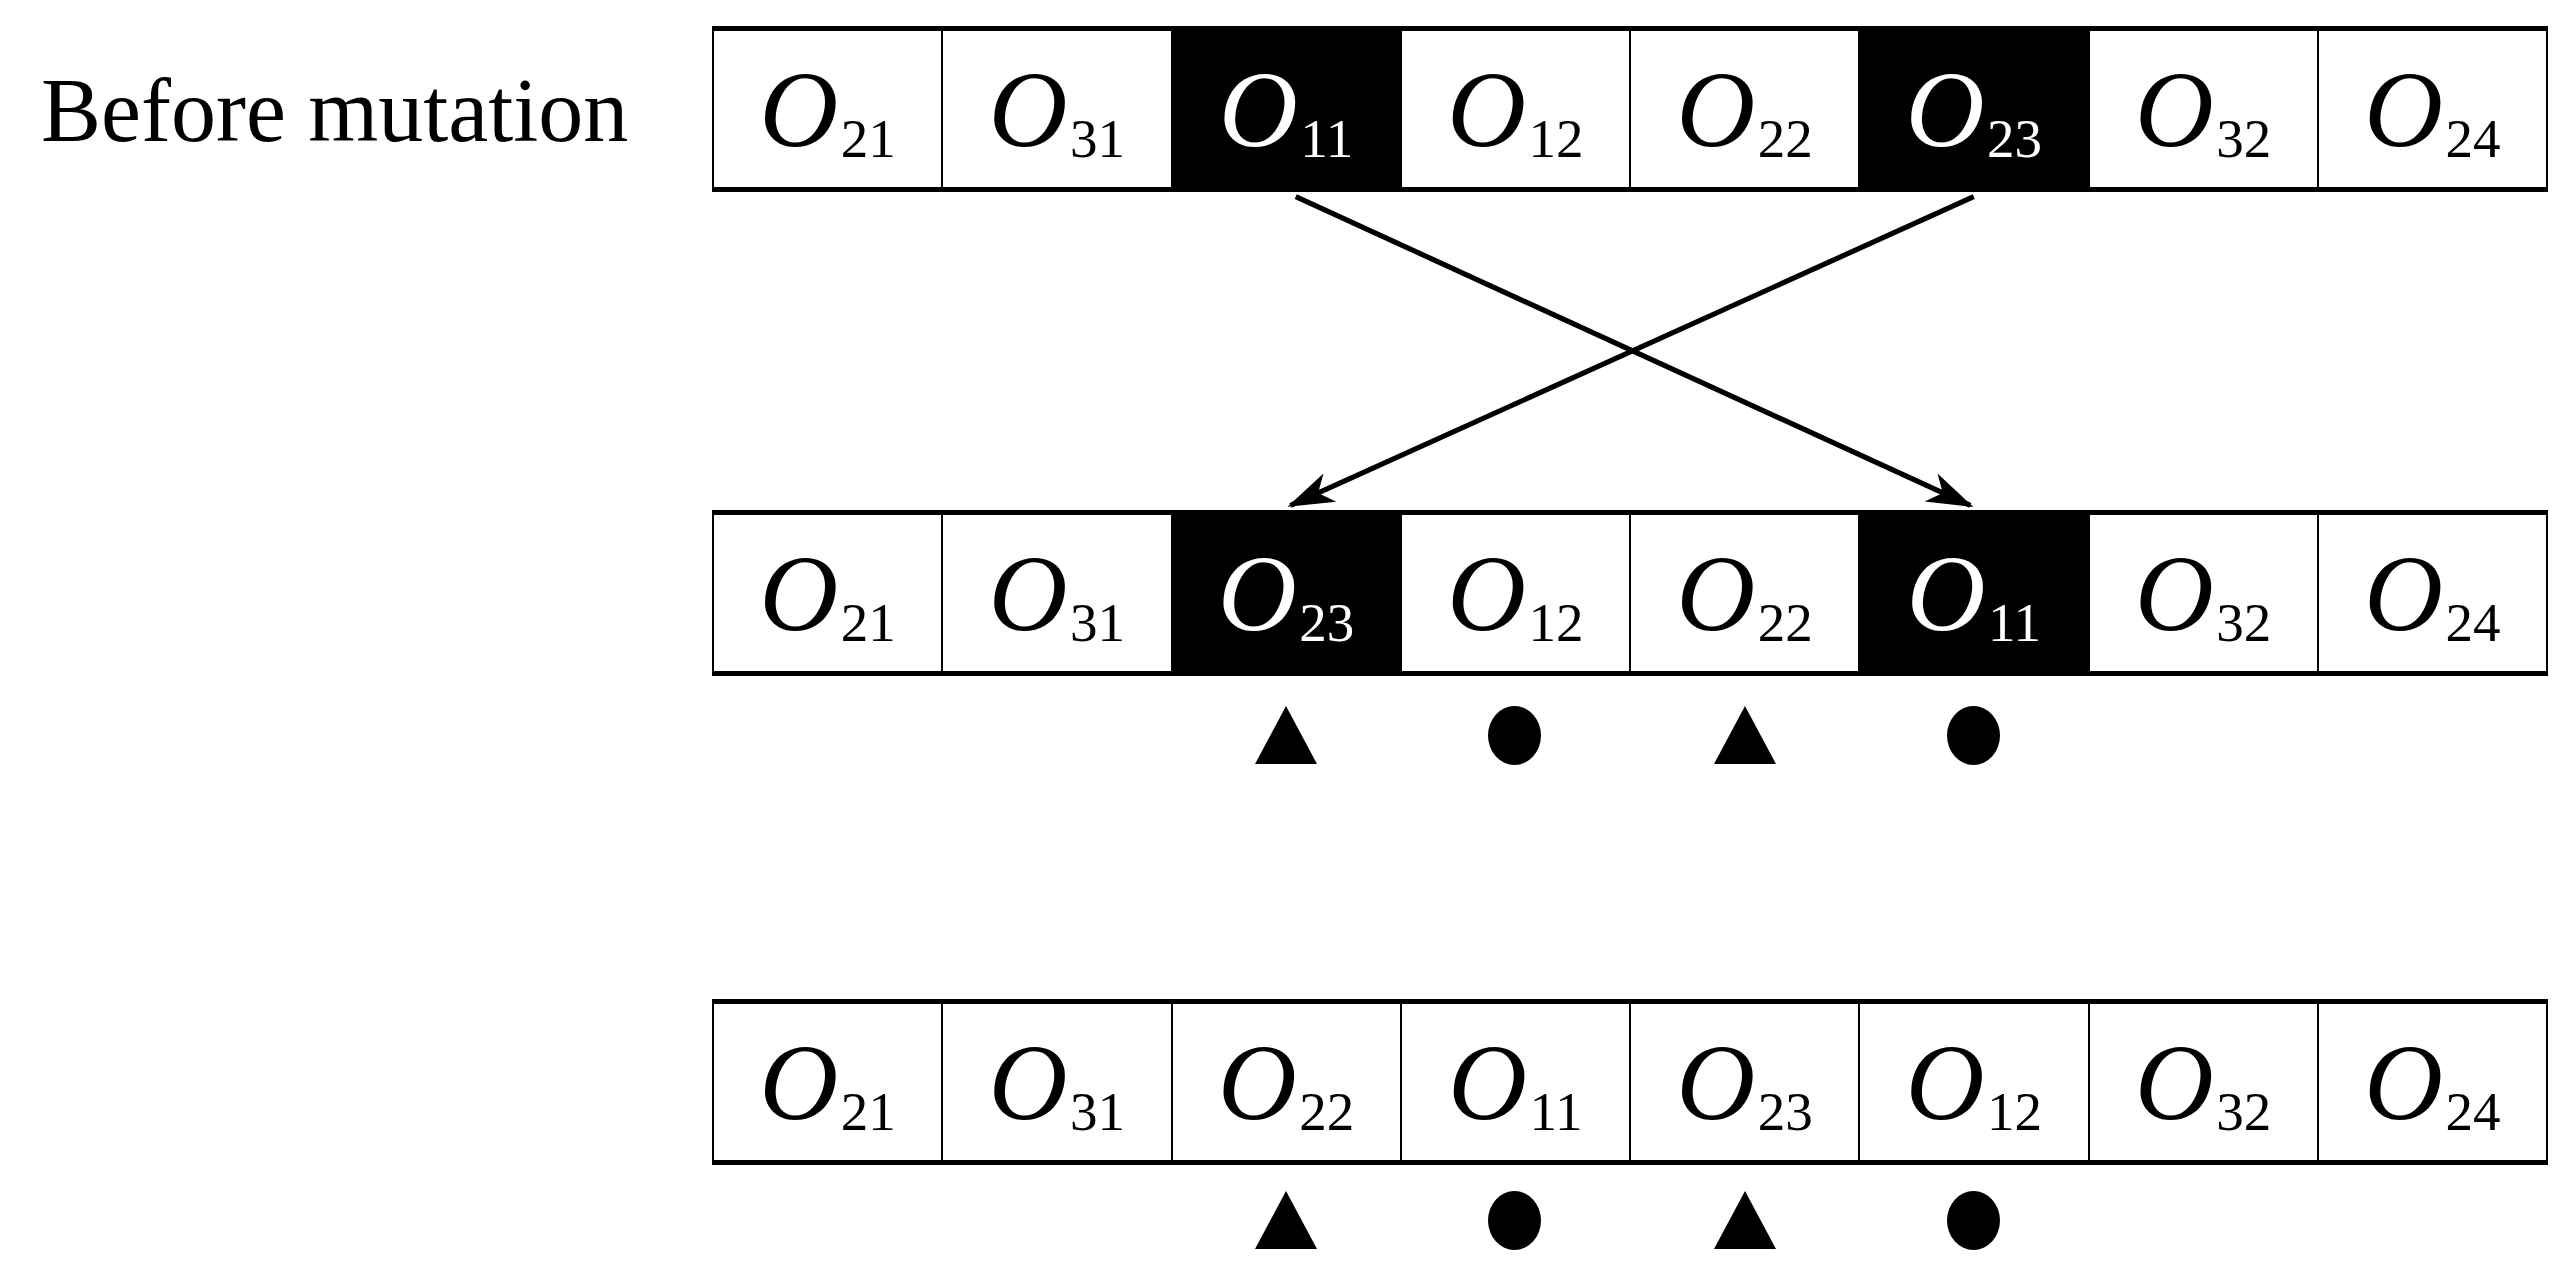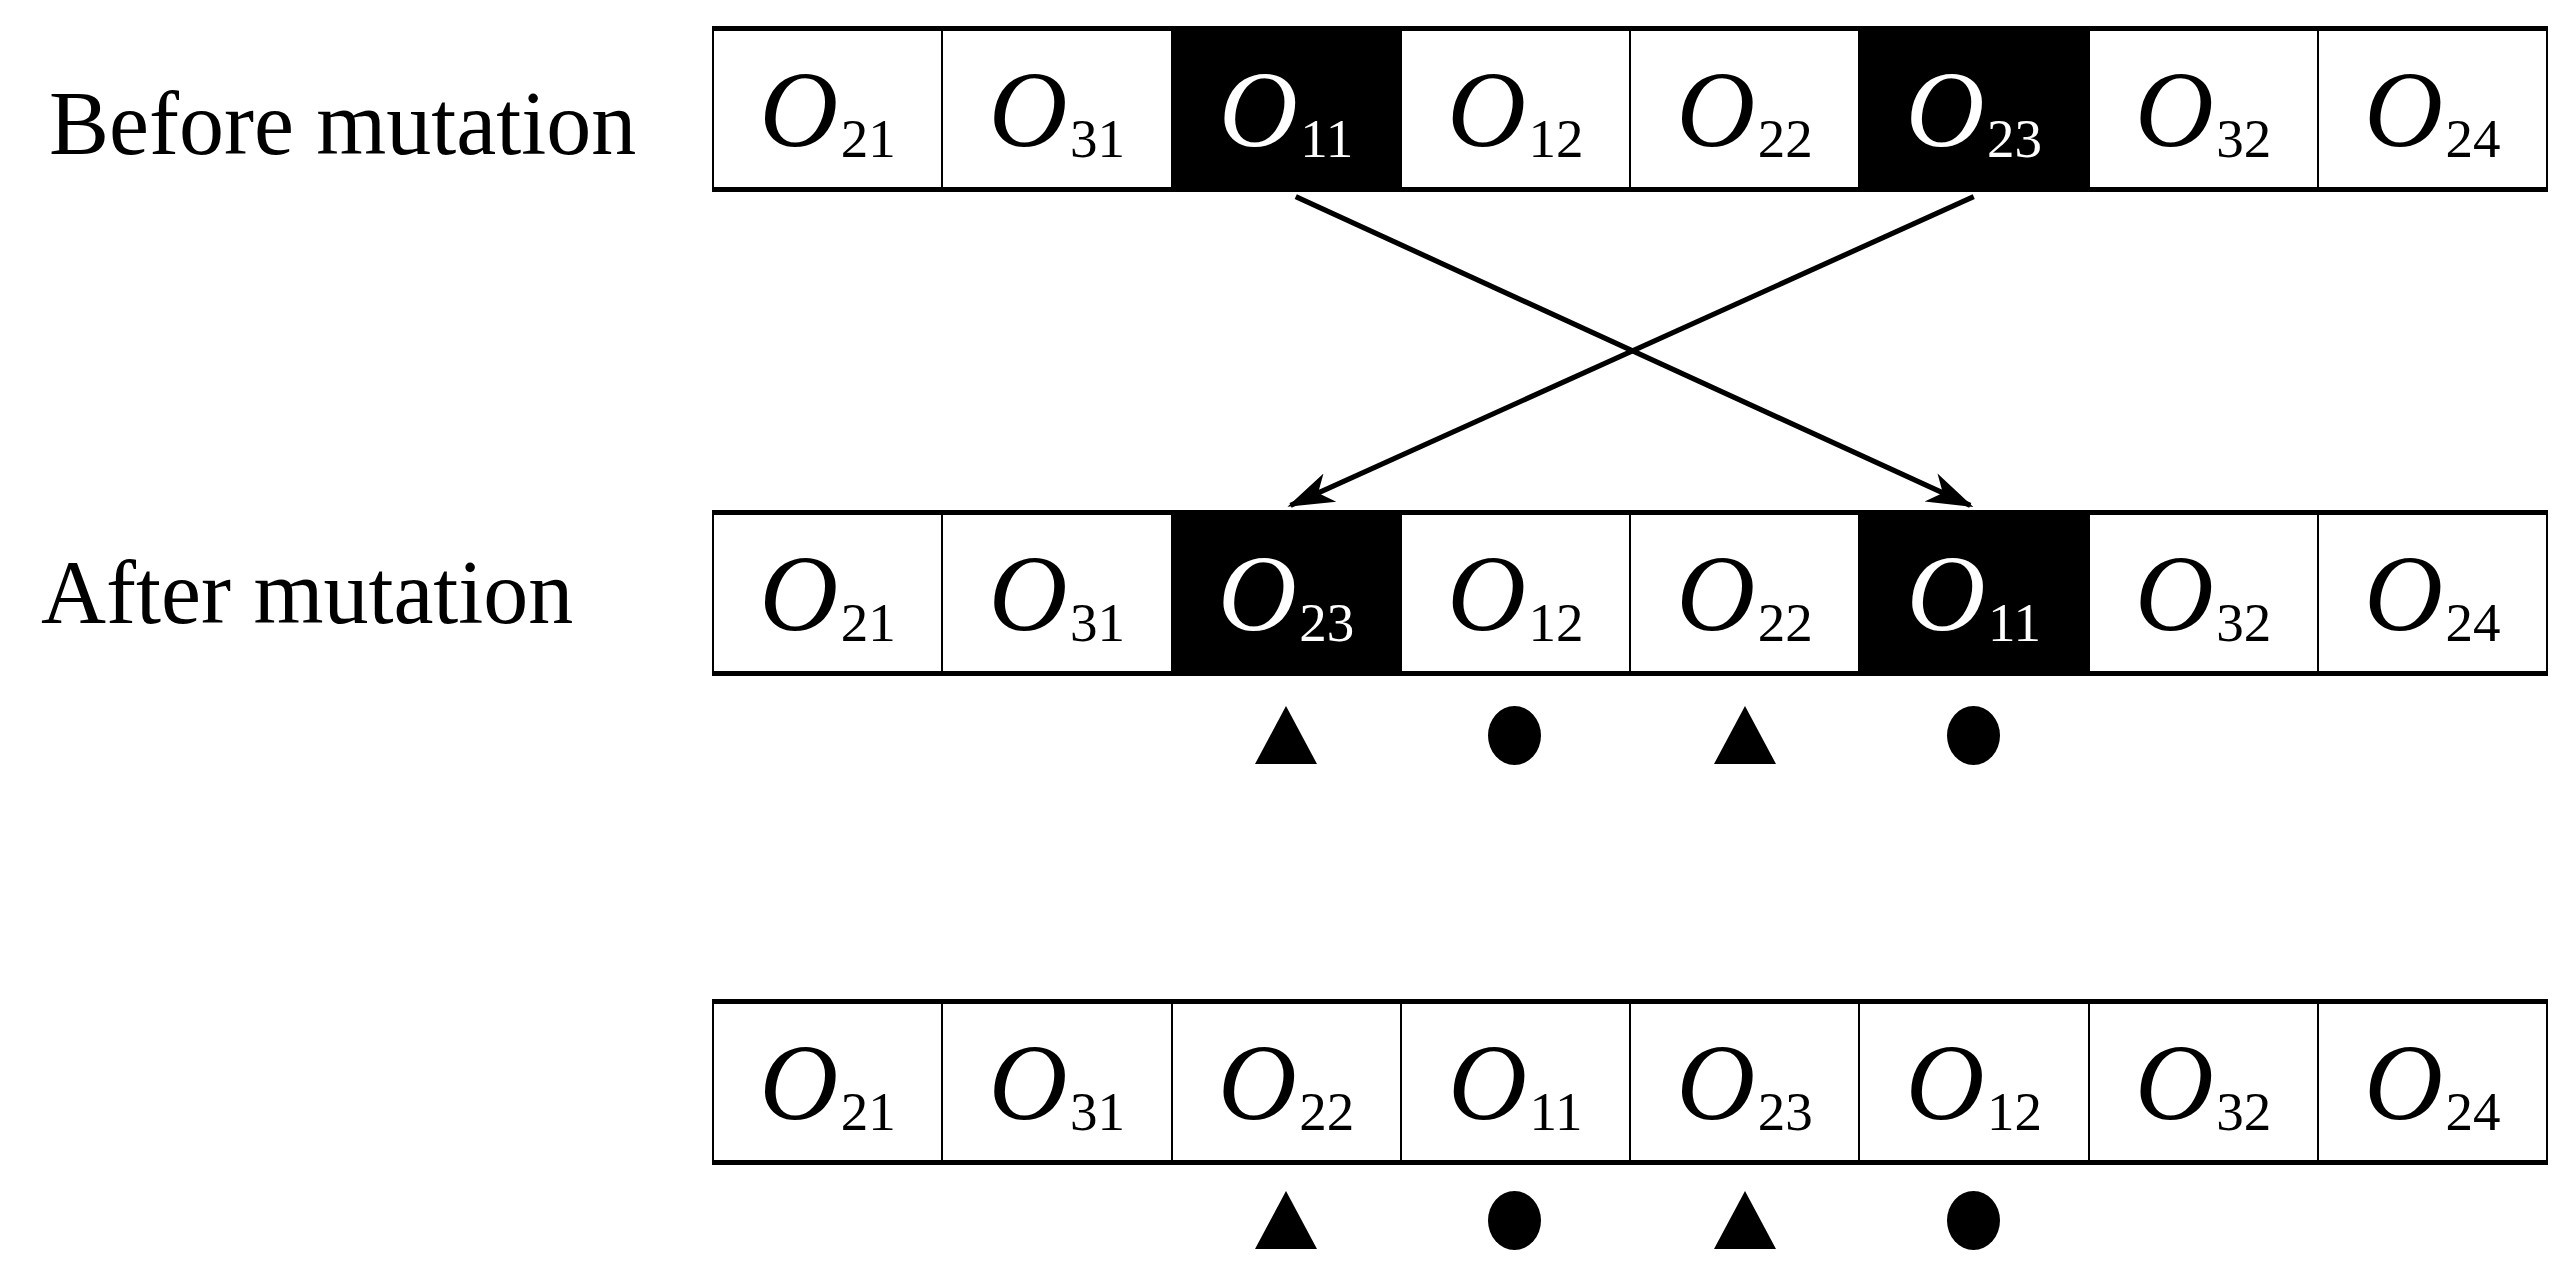--- a/index.html
+++ b/index.html
@@ -17,21 +17,21 @@
   .row-label {
     position: absolute;
     left: 41px;
     height: 166px;
     display: flex;
     align-items: center;
     font-size: 90px;
     line-height: 1;
     white-space: nowrap;
   }
-  .row-label.r1 { top: 41px; margin-left: 8px; }
+  .row-label.r1 { top: 28px; }
   .row-label.r2 { top: 510px; }
   .row-label.r3 { top: 999px; }
 
   
   .chromo-row {
     position: absolute;
     left: 712px;
     width: 1836px;
     height: 166px;
     box-sizing: border-box;
@@ -150,21 +150,20 @@
   <svg class="arrows" viewBox="0 0 2986 1484" xmlns="http://www.w3.org/2000/svg">
     <defs>
       <marker id="ah" markerUnits="userSpaceOnUse" markerWidth="54" markerHeight="40" viewBox="0 0 54 40" refX="50" refY="20" orient="auto">
         <path d="M0,2 L54,20 L0,38 L15,20 Z" fill="#000000"></path>
       </marker>
     </defs>
     <line x1="1502" y1="228" x2="2284" y2="586" stroke="#000000" stroke-width="6" marker-end="url(#ah)"></line>
     <line x1="2288" y1="228" x2="1496" y2="586" stroke="#000000" stroke-width="6" marker-end="url(#ah)"></line>
   </svg>
 
-  <div class="row-label r2">After mutation</div>
   <div class="chromo-row r2">
     <div class="cell">
         <span class="base">O</span>
         <sub>21</sub>
       </div>
     <div class="cell">
         <span class="base">O</span>
         <sub>31</sub>
       </div>
     <div class="cell highlighted">

